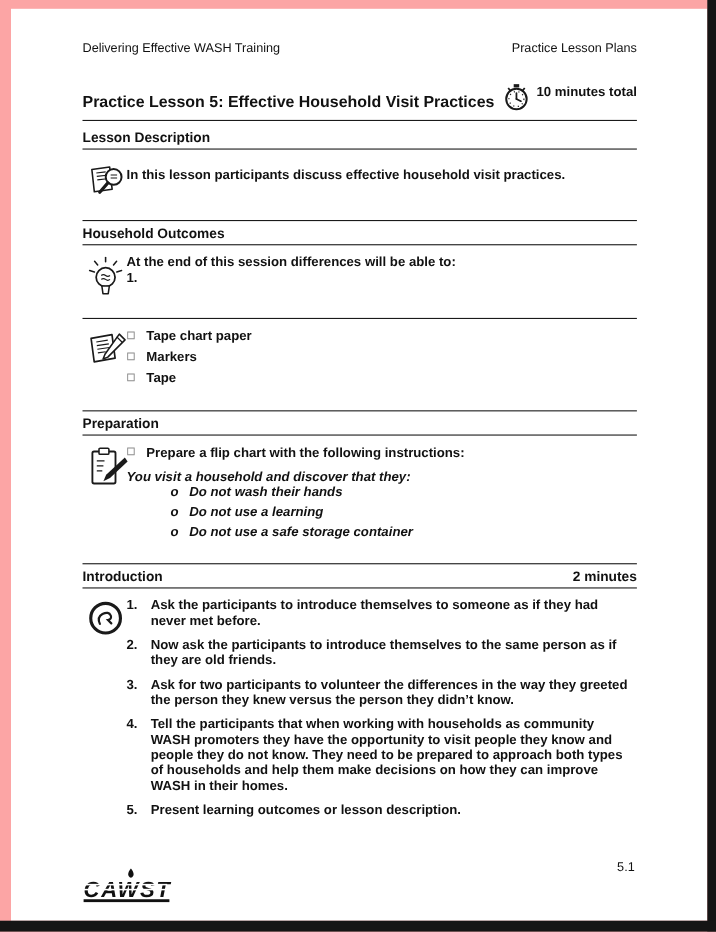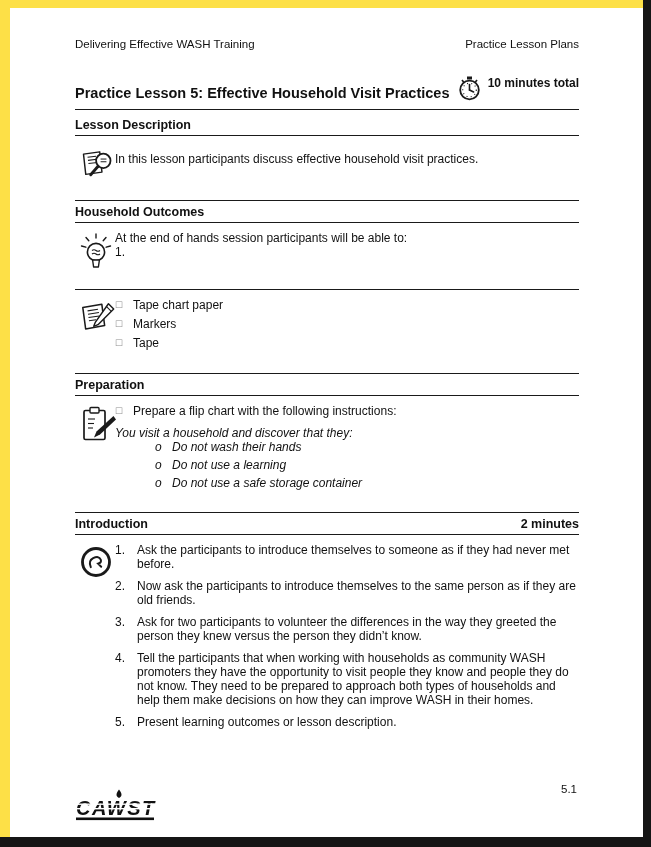--- a/index.html
+++ b/index.html
@@ -2,21 +2,21 @@
 <html><head>
 <meta charset="utf-8">
 <style>
   html, body { margin: 0; padding: 0; background: #3a3a3a; }
   * { box-sizing: border-box; }
 
   .viewport {
     position: relative;
     width: 651px;
     height: 847px;
-    background: #fde047;
+    background: #fca5a5;
     overflow: hidden;
     font-family: "Liberation Sans", sans-serif;
     color: #111;
   }
   .edge-right {
     position: absolute; top: 0; right: 0;
     width: 8px; height: 100%;
     background: #151515;
   }
   .edge-bottom {
@@ -69,20 +69,21 @@
     font-size: 12.5px;
     font-weight: bold;
     padding: 4px 0 3px 0;
     border-bottom: 1.5px solid #1a1a1a;
   }
   .sec-body {
     display: flex;
     padding: 8px 0 8px 4px;
     font-size: 12px;
     line-height: 14px;
+    font-weight: bold;
   }
   .icon-cell { width: 36px; flex: none; padding-top: 2px; }
   .text-cell { flex: 1; min-width: 0; }
 
   .text-cell p { margin: 0; }
 
   .lo-intro { margin: 2px 0 5px 0; }
   .num-row { display: flex; margin-bottom: 6px; }
   .num-row:last-child { margin-bottom: 0; }
   .num-col-sm { width: 20px; flex: none; }
@@ -183,21 +184,21 @@
               <line x1="2.5" y1="13" x2="6.8" y2="14.2"></line>
               <line x1="31.5" y1="13" x2="27.2" y2="14.2"></line>
             </g>
             <circle cx="17" cy="19" r="8.6" fill="#fff" stroke="#1a1a1a" stroke-width="1.6"></circle>
             <path d="M13 17.5 q2 -1.6 4 0 q2 1.6 4 0" fill="none" stroke="#1a1a1a" stroke-width="1.1"></path>
             <path d="M13 21 q2 -1.6 4 0 q2 1.6 4 0" fill="none" stroke="#1a1a1a" stroke-width="1.1"></path>
             <path d="M13.6 27 L20.4 27 L19.4 34 L14.6 34 Z" fill="#fff" stroke="#1a1a1a" stroke-width="1.4" stroke-linejoin="round"></path>
           </svg>
         </span>
         <div class="text-cell">
-          <p class="lo-intro">At the end of hands session participants will be able to:</p>
+          <p class="lo-intro">At the end of this session differences will be able to:</p>
           <div class="num-row">
             <span class="num-col-sm">1.</span>
           </div>
         </div>
       </div>
     </section>
 
     <section class="sec">
       <div class="sec-body">
         <span class="icon-cell">

